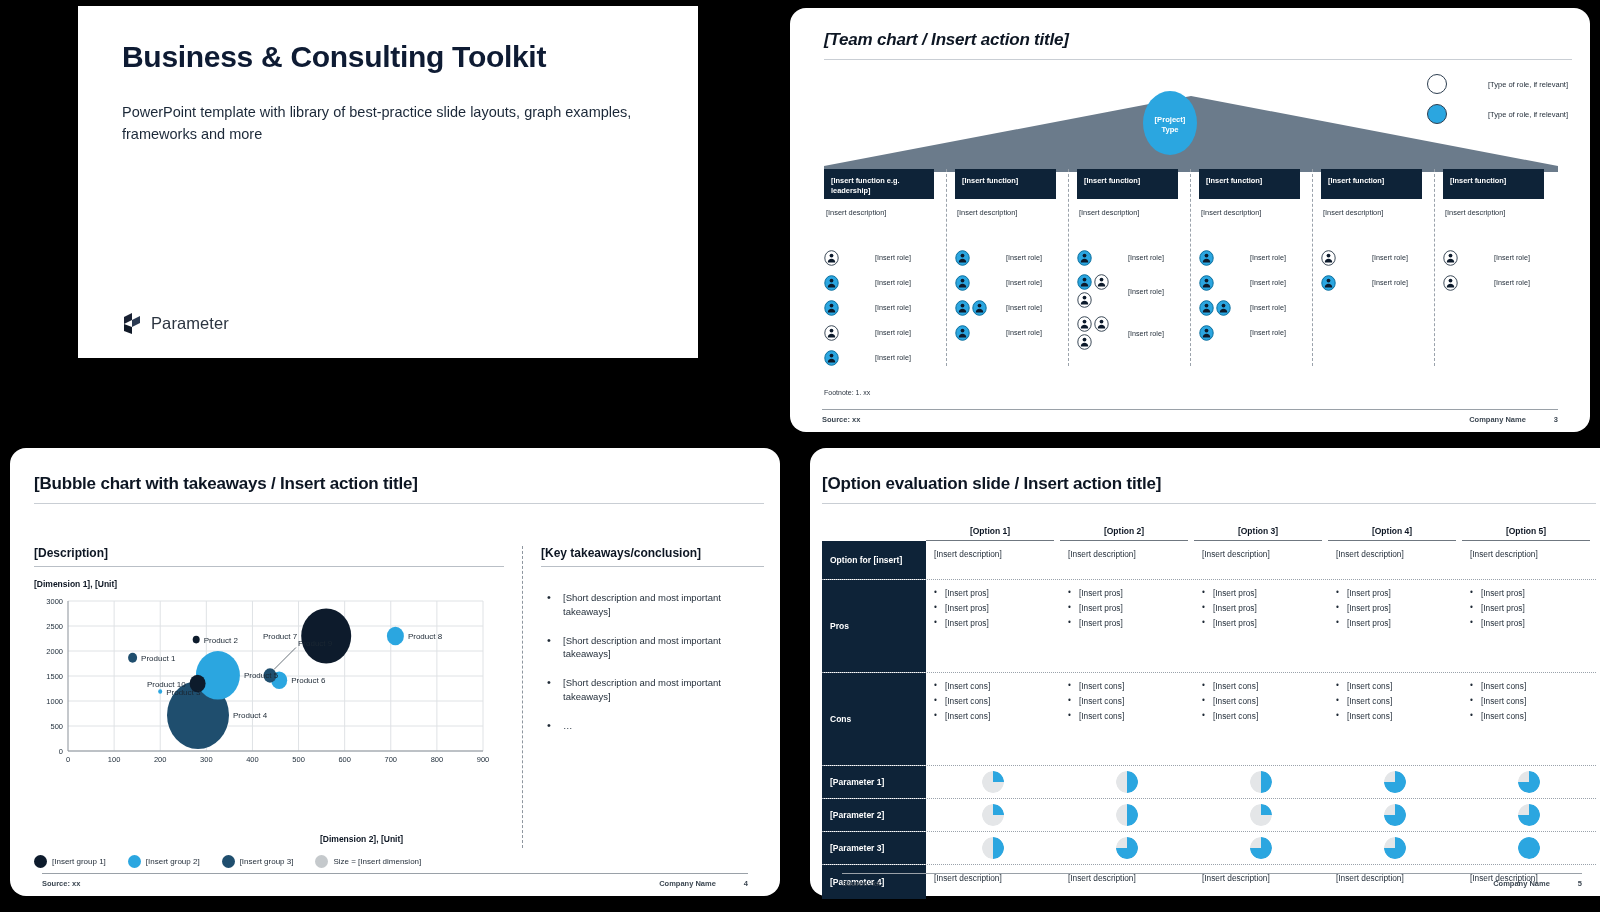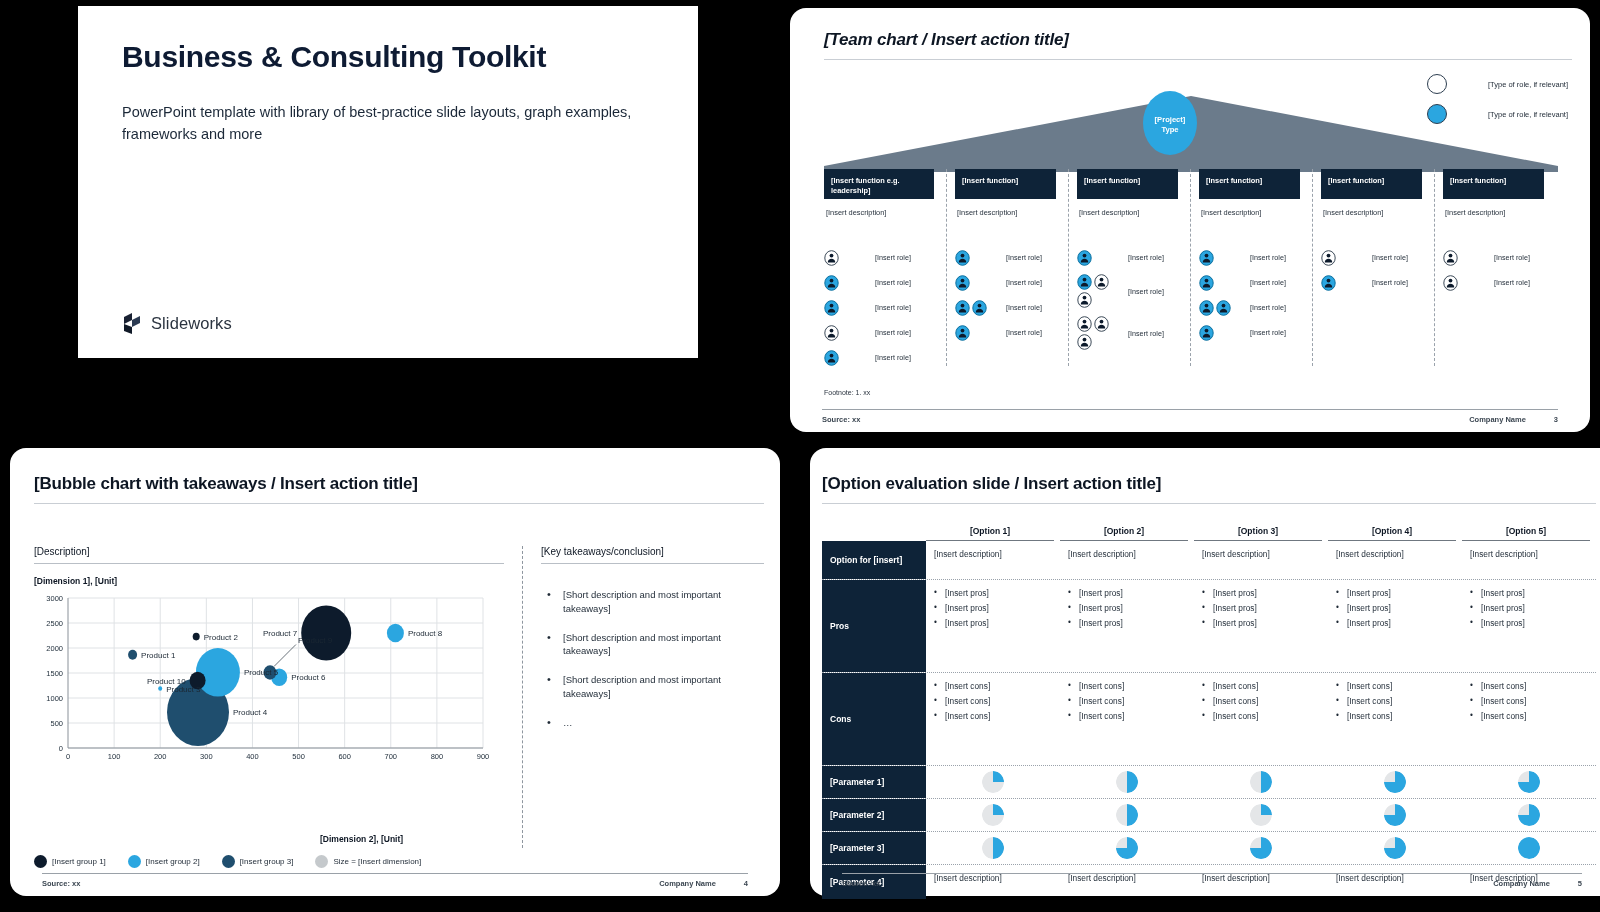--- a/index.html
+++ b/index.html
@@ -119,21 +119,21 @@
     font-size: 7px; color: #2b3440;
   }
 
   
   #s3inner { position: absolute; left: 24px; top: 26px; right: 16px; }
   .bc-body { position: absolute; left: 24px; top: 98px; right: 16px; bottom: 48px;
              display: flex; }
   .bc-left { width: 470px; position: relative; }
   .bc-divider { width: 0; border-left: 1px dashed #8e969f; margin: 0 18px; }
   .bc-right { flex: 1; position: relative; }
-  .panel-h { font-size: 10px; font-weight: normal; color: #0d1623; }
+  .panel-h { font-size: 12px; font-weight: bold; color: #0d1623; }
   .panel-rule { height: 1px; background: #b9bfc6; margin-top: 6px; }
   .axis-ylab { font-size: 8.5px; font-weight: bold; color: #0d1623;
                margin-top: 12px; }
   .plot { position: relative; margin-top: 6px; width: 455px; height: 182px; }
   .bullets { margin-top: 24px; }
   .bullets li {
     list-style: none; position: relative; padding-left: 22px;
     font-size: 9.5px; color: #1f2a36; line-height: 1.45; margin-bottom: 15px;
     max-width: 210px;
   }
@@ -220,21 +220,21 @@
 
       <div class="titlecard">
         <div class="t-title">Business &amp; Consulting Toolkit</div>
         <div class="t-sub">PowerPoint template with library of best-practice slide layouts, graph examples, frameworks and more</div>
         <div class="brand">
           <svg class="brand-mark" viewBox="0 0 20 21">
             <path d="M2 4 L10 0 L10 7 L2 11 Z" fill="#1a2233"></path>
             <path d="M10 7 L18 3 L18 10 L10 14 Z" fill="#2b3a52"></path>
             <path d="M2 11 L10 14 L10 21 L2 18 Z" fill="#111a28"></path>
           </svg>
-          <span class="brand-name">Slideworks</span>
+          <span class="brand-name">Parameter</span>
         </div>
       </div>
 
     </div>
   </div>
 
   <div class="slide-wrap">
     <div class="lslide" id="slide2">
       <div id="s2inner">
         <div class="s-title">[Team chart / Insert action title]</div>

